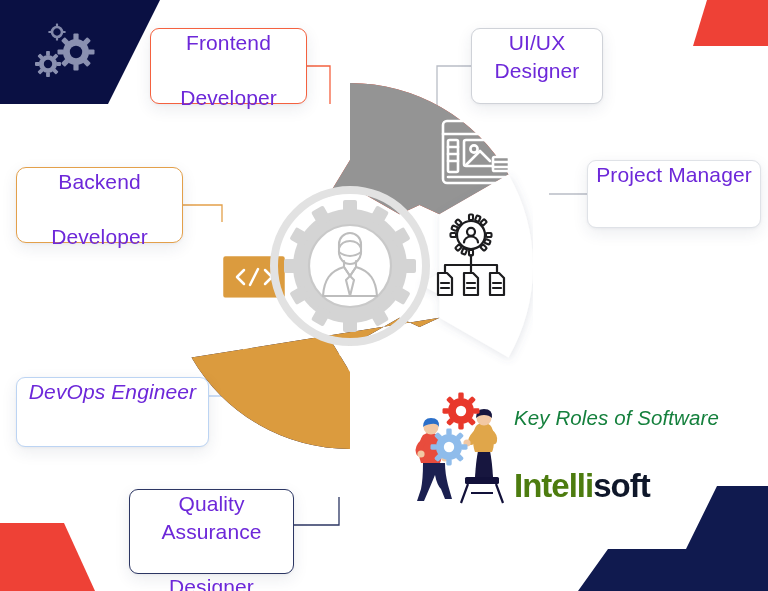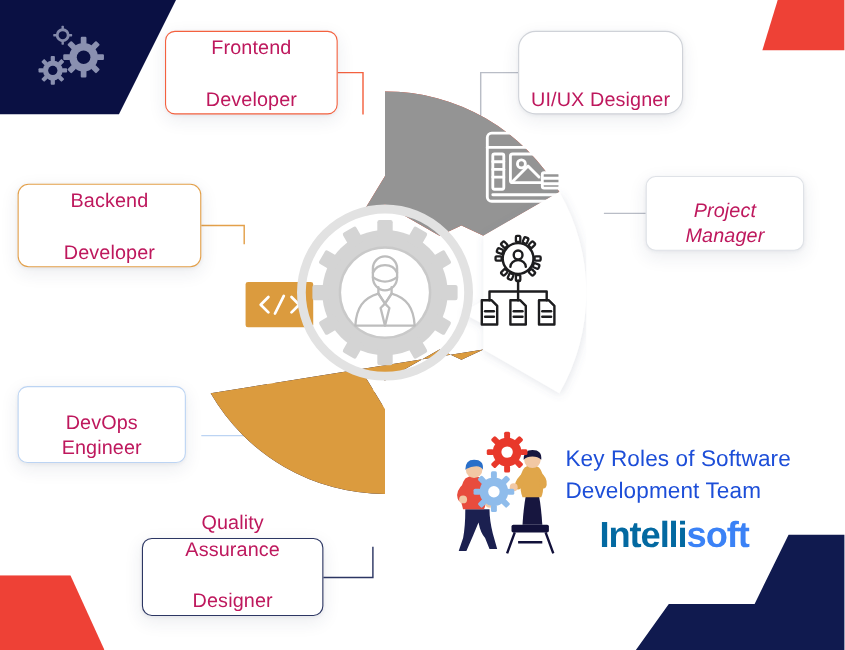--- a/index.html
+++ b/index.html
@@ -25,46 +25,46 @@
   
   #connectors{position:absolute;left:0;top:0;width:768px;height:591px;pointer-events:none;}
 
   
   .label-box{
     position:absolute;
     box-sizing:border-box;
     background:#ffffff;
     border:1.4px solid #c9ccd4;
     border-radius:9px;
-    display:flex;align-items:flex-end;justify-content:center;
+    display:flex;align-items:flex-start;justify-content:center;
     text-align:center;
-    color:#be185d;
-    font-size:18px;
+    color:#6d28d9;
+    font-size:21px;
     line-height:1.32;
     letter-spacing:.1px;
     box-shadow:0 5px 16px rgba(40,50,80,.085), 0 1px 3px rgba(40,50,80,.05);
   }
   .label-box span{display:block;padding:0 8px;}
 
   #box-frontend{left:150px;top:28px;width:157px;height:76px;border-color:#f4613f;}
-  #box-uiux    {left:471px;top:28px;width:150px;height:76px;border-color:#cfd2d8;border-radius:16px;}
+  #box-uiux    {left:471px;top:28px;width:132px;height:76px;border-color:#cfd2d8;}
   #box-backend {left:16px; top:167px;width:167px;height:76px;border-color:#e3a04a;border-radius:10px;}
-  #box-pm      {left:587px;top:160px;width:144px;height:68px;border-color:#dfe2e7;font-style:italic;}
-  #box-devops  {left:16px; top:351px;width:153px;height:70px;border-color:#bcd4f3;}
-  #box-qa      {left:129px;top:489px;width:165px;height:71px;border-color:#2c3663;}
+  #box-pm      {left:587px;top:160px;width:174px;height:68px;border-color:#dfe2e7;}
+  #box-devops  {left:16px; top:377px;width:193px;height:70px;border-color:#bcd4f3;font-style:italic;}
+  #box-qa      {left:129px;top:489px;width:165px;height:85px;border-color:#2c3663;}
 
   
   #headline{
     position:absolute;left:514px;top:403px;width:252px;
-    color:#1d4ed8;font-size:20.5px;line-height:1.42;letter-spacing:.1px;
+    color:#15803d;font-size:20.5px;line-height:1.42;letter-spacing:.1px;font-style:italic;
   }
   #headline .l2{display:block;}
   #logo{position:absolute;left:514px;top:467px;font-size:33px;font-weight:bold;letter-spacing:-1px;}
-  #logo .lg-a{color:#0369a1;margin-left:31px;}
-  #logo .lg-b{color:#3b82f6;}
+  #logo .lg-a{color:#4d7c0f;}
+  #logo .lg-b{color:#0f172a;}
 
   #people{position:absolute;left:405px;top:385px;width:110px;height:120px;}
 </style>
 </head>
 <body>
 
 <div id="stage">
 
   <svg class="corner" id="corner-tl" viewBox="0 0 160 104">
     <polygon points="0,0 160,0 108,104 0,104" fill="#0A1043"></polygon>
@@ -438,20 +438,19 @@
         <rect x="-2.7" y="-18.5" width="5.4" height="6.5" rx="1.4" transform="rotate(45)"></rect>
         <rect x="-2.7" y="12" width="5.4" height="6.5" rx="1.4" transform="rotate(45)"></rect>
         <rect x="-18.5" y="-2.7" width="6.5" height="5.4" rx="1.4" transform="rotate(45)"></rect>
         <rect x="12" y="-2.7" width="6.5" height="5.4" rx="1.4" transform="rotate(45)"></rect>
       </g>
     </g>
   </svg>
 
   <div id="headline">
     <span class="l1">Key Roles of Software</span>
-    <span class="l2">Development Team</span>
   </div>
 
   <div id="logo">
     <span class="lg-a">Intelli</span><span class="lg-b">soft</span>
   </div>
 
 </div>
 
 </body></html>

